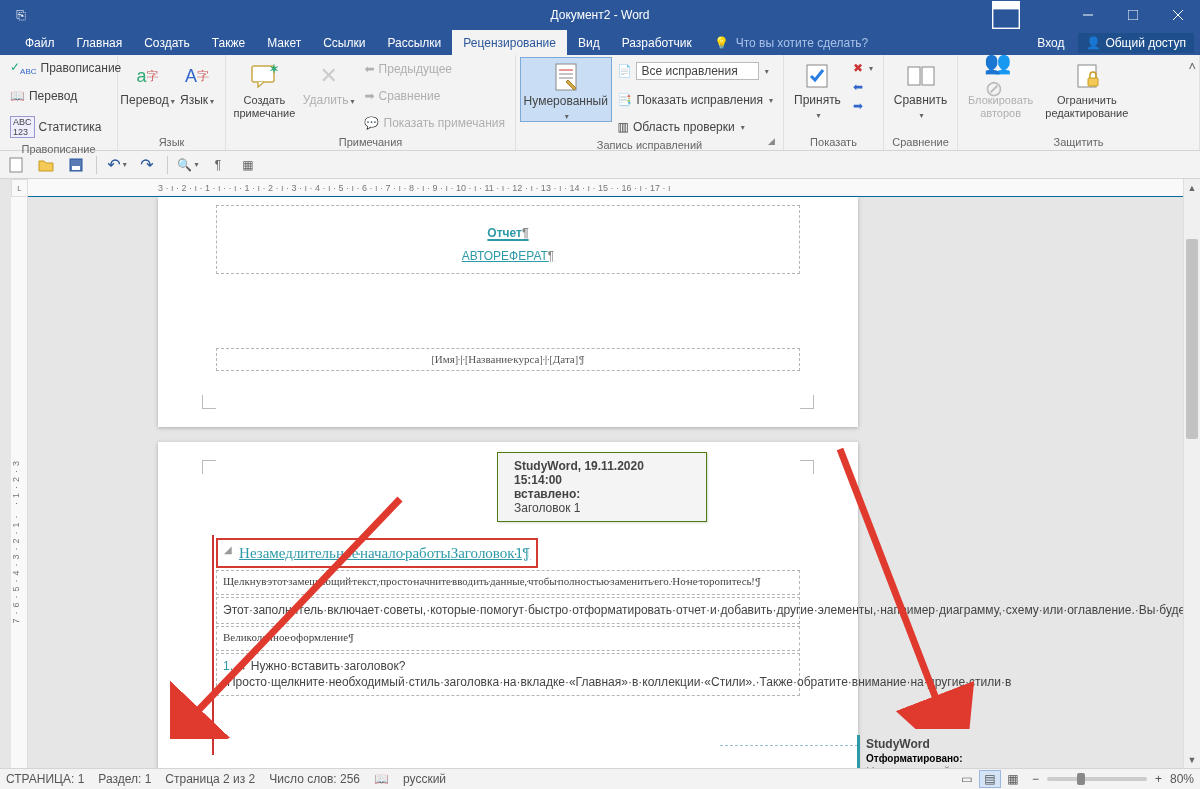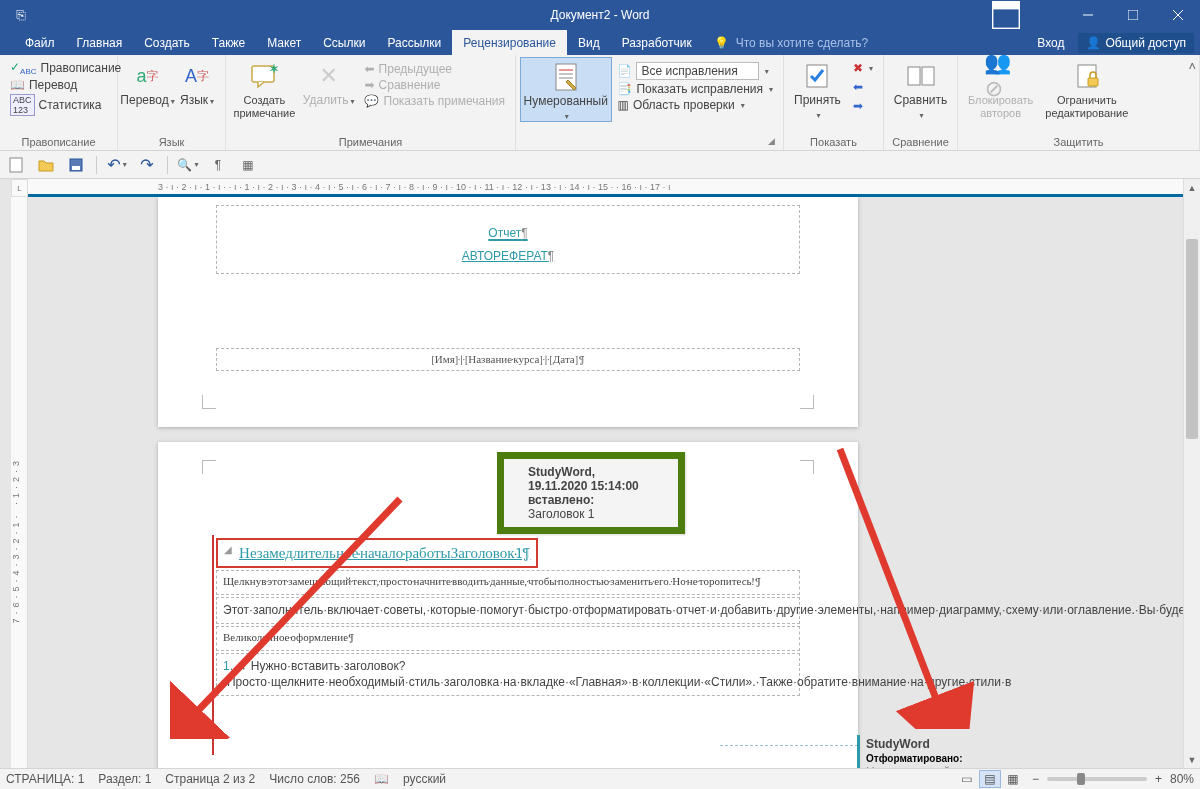--- a/index.html
+++ b/index.html
@@ -19,67 +19,67 @@
 .tab.active{background:#f3f3f3;color:#2b579a;}
 .tab.file{font-weight:400;}
 .tellme{display:flex;align-items:center;color:#a9c1e8;padding-left:12px;gap:6px;}
 .right-tabs{margin-left:auto;display:flex;align-items:center;padding-right:6px;gap:6px;}
 .share-btn{background:#1e4e8c;padding:3px 8px;display:flex;align-items:center;gap:4px;color:#fff;}
 
 .ribbon{height:96px;background:#f3f3f3;border-bottom:1px solid #d4d4d4;display:flex;position:relative;}
 .group{border-right:1px solid #e1e1e1;display:flex;flex-direction:column;padding:2px 4px 0;}
 .group-body{flex:1;display:flex;align-items:flex-start;}
 .group-label{text-align:center;font-size:11px;color:#666;padding:2px 0;}
-.vcol{display:flex;flex-direction:column;gap:0;padding:2px 3px;}
+.vcol{display:flex;flex-direction:column;gap:11px;padding:2px 3px;}
 .smallbtn{display:flex;align-items:center;gap:4px;padding:1px 3px;font-size:12px;color:#444;white-space:nowrap;}
 .smallbtn.disabled{color:#b0b0b0;}
 .bigbtn{display:flex;flex-direction:column;align-items:center;justify-content:flex-start;padding:3px 6px 0;gap:2px;min-width:48px;}
 .bigbtn .lbl{font-size:11px;text-align:center;line-height:1.15;color:#444;}
 .bigbtn.disabled .lbl{color:#b0b0b0;}
 .bigbtn .ic{width:32px;height:32px;display:flex;align-items:center;justify-content:center;}
 .bigbtn.active{background:#c9def5;border:1px solid #7da9d8;}
 .dd-arrow{font-size:8px;color:#666;margin-left:2px;}
 .ico{display:inline-block;}
 .dialog-launcher{position:absolute;bottom:2px;right:3px;width:12px;height:12px;font-size:9px;color:#888;}
 .group{position:relative;}
 
 .qat{height:28px;background:#f3f3f3;border-bottom:1px solid #d4d4d4;display:flex;align-items:center;padding:0 6px;gap:10px;}
 .qat .qbtn{width:20px;height:20px;display:flex;align-items:center;justify-content:center;}
 
 .docarea{position:absolute;top:179px;left:0;right:0;bottom:21px;background:#e6e6e6;overflow:hidden;}
 .vscroll{position:absolute;right:0;top:0;bottom:0;width:17px;background:#f0f0f0;border-left:1px solid #ddd;}
 .vscroll .thumb{position:absolute;left:2px;right:2px;top:60px;height:200px;background:#c2c2c2;border-radius:2px;}
 .vscroll .arr{position:absolute;left:0;right:0;height:17px;display:flex;align-items:center;justify-content:center;color:#666;font-size:9px;}
-.hruler{position:absolute;top:0;left:28px;right:17px;height:18px;background:#f9f9f9;border-bottom:3px solid #0369a1;}
+.hruler{position:absolute;top:0;left:28px;right:17px;height:18px;background:#f9f9f9;border-bottom:1px solid #0369a1;}
 .hruler .scale{position:absolute;left:130px;right:280px;top:0;bottom:0;font-size:9px;color:#777;display:flex;align-items:center;letter-spacing:0;white-space:nowrap;overflow:hidden;}
 .vruler{position:absolute;left:11px;top:18px;bottom:0;width:17px;background:#f9f9f9;border-right:1px solid #ddd;}
 .vruler .marks{position:absolute;top:260px;left:0;right:0;font-size:9px;color:#777;writing-mode:vertical-rl;transform:rotate(180deg);letter-spacing:4px;text-align:center;}
 .corner{position:absolute;left:11px;top:0;width:17px;height:18px;background:#f9f9f9;border:1px solid #ddd;font-size:8px;display:flex;align-items:center;justify-content:center;color:#777;}
 .page{position:absolute;left:158px;width:700px;background:#fff;box-shadow:0 1px 4px rgba(0,0,0,.25);}
 .page1{top:18px;height:230px;}
 .page2{top:263px;height:360px;}
 .pg-inner{position:absolute;left:58px;right:58px;top:8px;bottom:8px;}
 .dashed-box{border:1px dashed #b5b5b5;}
 .titlebox{margin:0 0 4px 0;padding:8px 0 10px;text-align:center;}
-.doc-title{font-family:Cambria,serif;font-size:26px;color:#2e9aa8;text-decoration:underline;}
+.doc-title{font-family:Cambria,serif;font-size:26px;color:#2e9aa8;text-decoration:underline;font-weight:bold;}
 .doc-subtitle{font-family:Cambria,serif;font-size:13px;color:#2e9aa8;text-decoration:underline;margin-top:4px;}
 .pilcrow{color:#888;}
 .meta-box{margin-top:74px;text-align:center;padding:4px 0;font-family:Cambria,serif;font-size:11px;color:#555;}
 .crop{position:absolute;width:14px;height:14px;border:1px solid #bbb;}
 .crop.tl{border-right:none;border-bottom:none;}
 .crop.tr{border-left:none;border-bottom:none;}
 .crop.bl{border-right:none;border-top:none;}
 .crop.br{border-left:none;border-top:none;}
 
 .heading-row{margin-top:88px;}
 .redbox{border:2px solid #d43a2f;padding:4px 6px;display:inline-block;}
 .heading-text{font-family:Cambria,serif;font-size:15px;color:#2e9aa8;text-decoration:underline;}
 .heading-ins{color:#2e9aa8;}
 .body-cell{border:1px dashed #b5b5b5;padding:4px 6px;font-family:Cambria,serif;font-size:11px;color:#444;line-height:1.35;margin-top:2px;}
-.tooltip{position:absolute;left:497px;top:273px;width:188px;background:#f4f4f4;border:7px solid #4d7c0f;padding:6px 24px;font-size:11px;color:#444;z-index:5;box-shadow:1px 1px 2px rgba(0,0,0,.15);}
+.tooltip{position:absolute;left:497px;top:273px;width:210px;background:#f4f4f4;border:1px solid #4d7c0f;padding:6px 16px;font-size:11px;color:#444;z-index:5;box-shadow:1px 1px 2px rgba(0,0,0,.15);}
 .tooltip b{font-weight:600;}
 .revpane-line{position:absolute;left:857px;top:556px;width:160px;border-left:3px solid #2e9aa8;padding:2px 6px;font-size:10px;}
 .revpane-line .auth{color:#444;font-weight:600;}
 .revpane-line .desc{color:#888;}
 .dashline{position:absolute;left:720px;top:566px;width:138px;border-top:1px dashed #9bbdd1;}
 .changebar{position:absolute;left:212px;top:356px;width:2px;height:220px;background:#c33;}
 
 .arrow{position:absolute;pointer-events:none;}
 
 .statusbar{position:absolute;left:0;right:0;bottom:0;height:21px;background:#f3f3f3;border-top:1px solid #d4d4d4;display:flex;align-items:center;font-size:11px;color:#555;padding:0 6px;gap:14px;}
@@ -244,20 +244,21 @@
             <span>Показать исправления</span>
             <span class="dd-arrow">▾</span>
           </div>
         <div class="smallbtn">
             <span class="ico">▥</span>
             <span>Область проверки</span>
             <span class="dd-arrow">▾</span>
           </div>
       </div>
     </div>
+    <div class="group-label">Запись исправлений</div>
     <div class="dialog-launcher">◢</div>
   </div>
 
   <div class="group" style="width:100px">
     <div class="group-body">
       <div class="bigbtn">
         <div class="ic">
             <svg width="28" height="28">
               <rect x="4" y="3" width="20" height="22" fill="#fff" stroke="#888"></rect>
               <path d="M8 14 L12 18 L20 8" fill="none" stroke="#2a7de1" stroke-width="3"></path>

